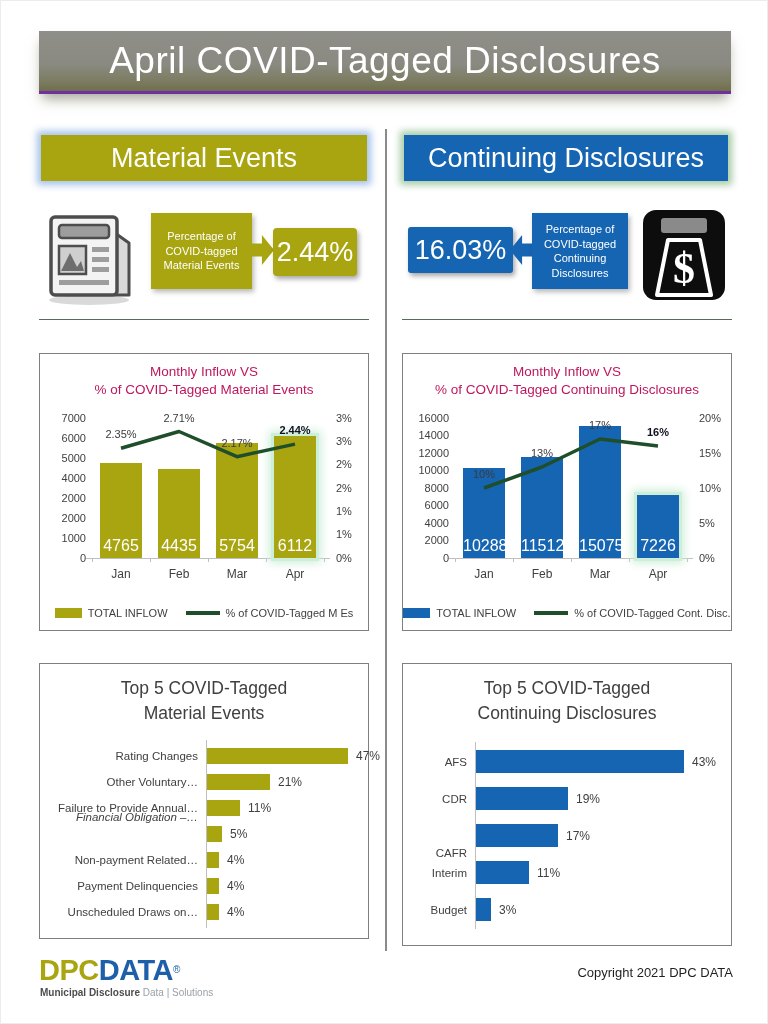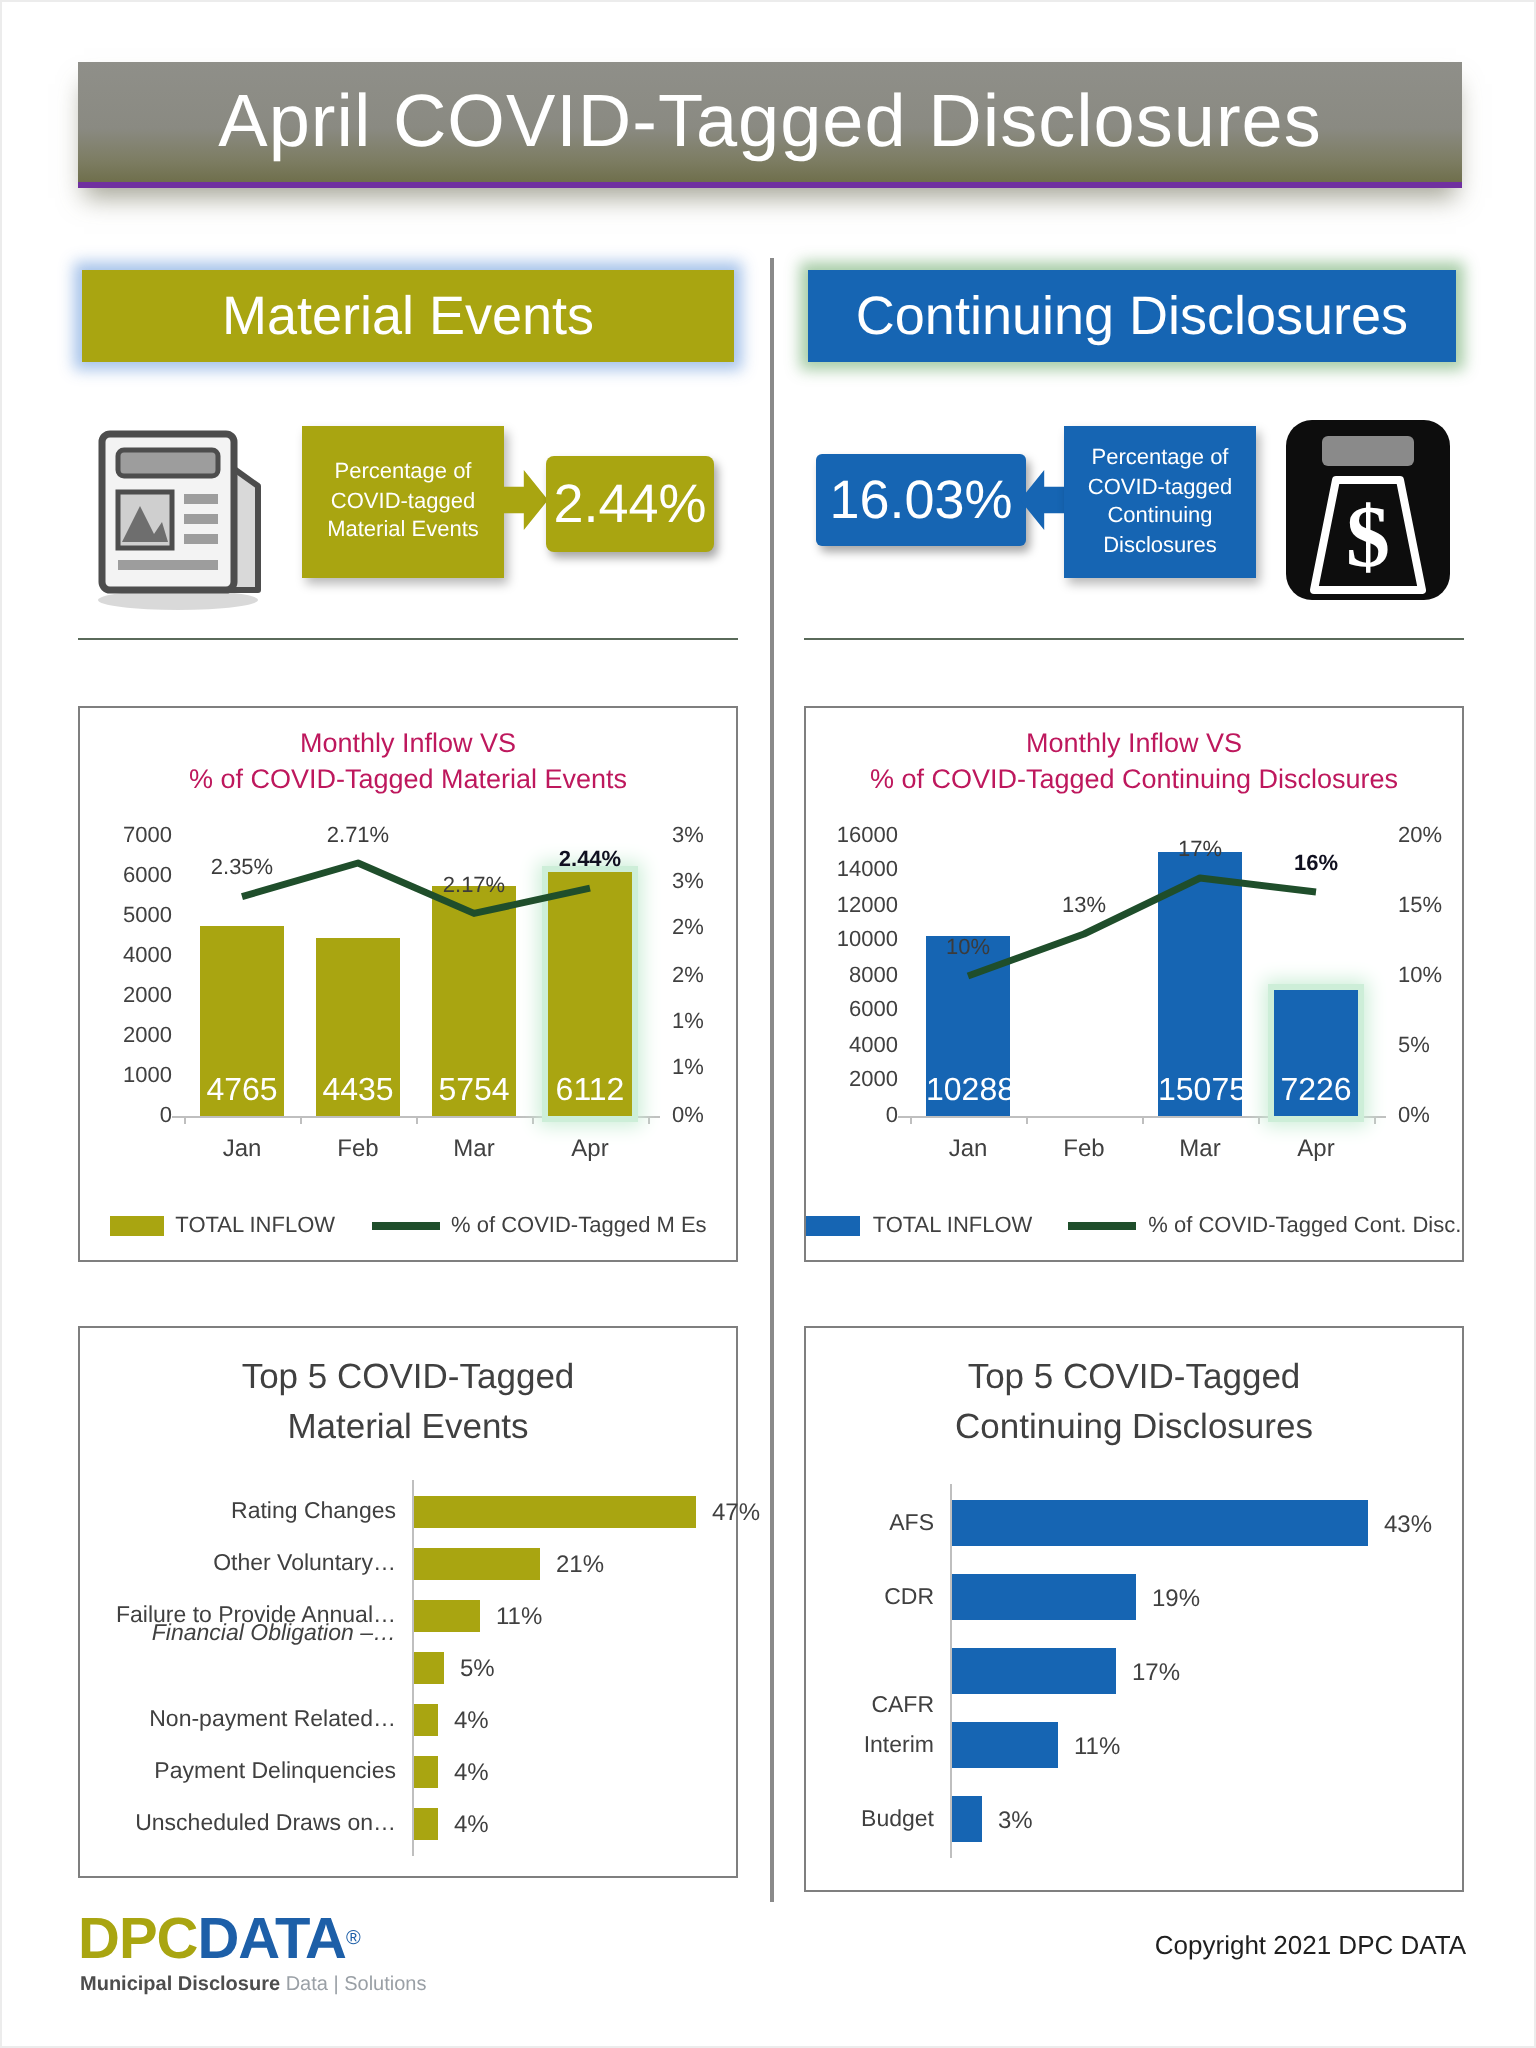--- a/index.html
+++ b/index.html
@@ -193,20 +193,23 @@
         <div class="axisline" style="left: 46px; top: 204px; width: 244px; height: 1px;"></div>
         <div class="axisline" style="left: 52px; top: 204px; width: 1px; height: 4px;"></div>
         <div class="axisline" style="left: 110px; top: 204px; width: 1px; height: 4px;"></div>
         <div class="axisline" style="left: 168px; top: 204px; width: 1px; height: 4px;"></div>
         <div class="axisline" style="left: 226px; top: 204px; width: 1px; height: 4px;"></div>
         <div class="axisline" style="left: 284px; top: 204px; width: 1px; height: 4px;"></div>
         <div class="bar" style="left: 60px; top: 114px; width: 42px; height: 90px; background: rgb(22, 101, 179);">
           <div class="bval">10288</div>
         </div>
         <div class="xlab" style="left: 56px; top: 213px; width: 50px;">Jan</div>
+        <div class="bar" style="left: 118px; top: 103px; width: 42px; height: 101px; background: rgb(22, 101, 179);">
+          <div class="bval">11512</div>
+        </div>
         <div class="xlab" style="left: 114px; top: 213px; width: 50px;">Feb</div>
         <div class="bar" style="left: 176px; top: 72px; width: 42px; height: 132px; background: rgb(22, 101, 179);">
           <div class="bval">15075</div>
         </div>
         <div class="xlab" style="left: 172px; top: 213px; width: 50px;">Mar</div>
         <div class="bar" style="left: 234px; top: 141px; width: 42px; height: 63px; background: rgb(22, 101, 179); box-shadow: rgb(205, 238, 216) 0px 0px 0px 3px, rgb(205, 238, 216) 0px 0px 9px 5px;">
           <div class="bval">7226</div>
         </div>
         <div class="xlab" style="left: 230px; top: 213px; width: 50px;">Apr</div>
         <svg width="232" height="140" style="position: absolute; left: 52px; top: 64px; overflow: visible;">

